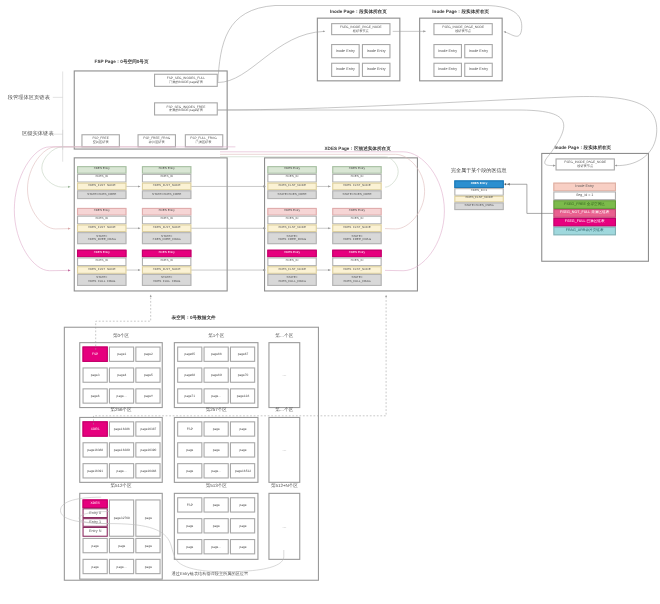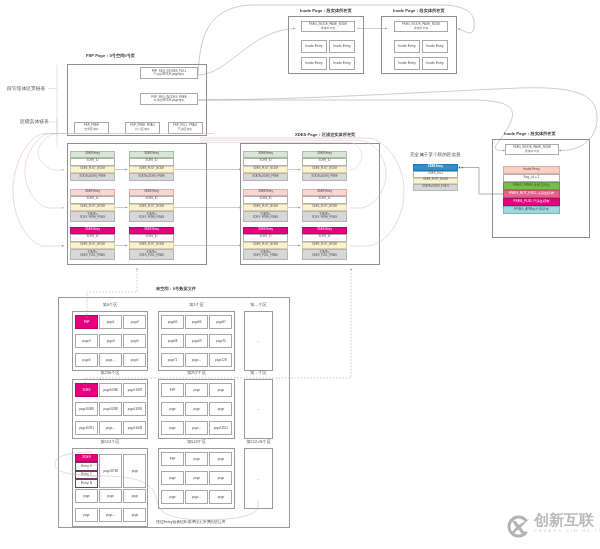--- a/index.html
+++ b/index.html
@@ -235,30 +235,20 @@
 <div class="pg" style="left:161.0px;top:470.5px;width:23px;height:14px;">page</div>
 <div class="pg" style="left:185.2px;top:470.5px;width:23px;height:14px;">page</div>
 <div class="pg" style="left:209.4px;top:470.5px;width:23px;height:14px;">page</div>
 <div class="pg" style="left:161.0px;top:489.5px;width:23px;height:14px;">page</div>
 <div class="pg" style="left:185.2px;top:489.5px;width:23px;height:14px;">page…</div>
 <div class="pg" style="left:209.4px;top:489.5px;width:23px;height:14px;">page</div>
 <div class="sml" style="left:258.5px;top:439px;font-size:4.1px;transform:translateX(-50%);">第512+N个区</div>
 <div class="bigbox" style="left:244px;top:448px;width:29px;height:61px;border-width:0.6px;border-color:#9a9a9a;"></div>
 <div class="sml" style="left:258.5px;top:475.5px;font-size:4px;transform:translateX(-50%);color:#888;">…</div>
 <div class="sml" style="left:156px;top:519px;font-size:3.8px;">通过Entry链表结构管理段主所属的区位置</div>
-<div class="abs" style="left:505px;top:511px;width:92px;height:28px;display:flex;align-items:flex-start;gap:2px;">
-      <svg width="27" height="27" viewBox="0 0 54 54" style="margin-top:2px;flex:0 0 27px;display:block;">
-        <path d="M27 5 A22 22 0 1 0 27 49 A22 22 0 0 0 45.5 39 L40.6 35.8 A16.2 16.2 0 1 1 40.6 18.2 L45.5 15 A22 22 0 0 0 27 5 Z" fill="#b3b3b3"></path>
-        <path d="M13.5 15.5 L21 15.5 L27.5 24 L49 11 L31.5 28.5 L40.5 40.5 L32.5 40.5 L26.5 32.5 L18 40.5 L11.5 40.5 L22.5 28.5 Z" fill="#b3b3b3"></path>
-      </svg>
-      <div style="display:flex;flex-direction:column;justify-content:flex-start;">
-        <span style="font-size:15px;color:#b9b9b9;font-weight:bold;letter-spacing:0px;line-height:1.25;">创新互联</span>
-        <span style="font-size:3.8px;color:#cfcfcf;letter-spacing:2.1px;line-height:1;white-space:nowrap;">CHUANG XIN HU LIAN</span>
-      </div>
-    </div>
 <svg class="ov" viewBox="0 0 600 549">
 <defs>
 <marker id="ag" viewBox="0 0 10 10" refX="9" refY="5" markerWidth="5" markerHeight="5" orient="auto-start-reverse">
           <path d="M0,1 L9,5 L0,9 z" fill="#9db79b"></path>
         </marker>
 <marker id="ap" viewBox="0 0 10 10" refX="9" refY="5" markerWidth="5" markerHeight="5" orient="auto-start-reverse">
           <path d="M0,1 L9,5 L0,9 z" fill="#d9a6a6"></path>
         </marker>
 <marker id="am" viewBox="0 0 10 10" refX="9" refY="5" markerWidth="5" markerHeight="5" orient="auto-start-reverse">
           <path d="M0,1 L9,5 L0,9 z" fill="#c0659c"></path>

